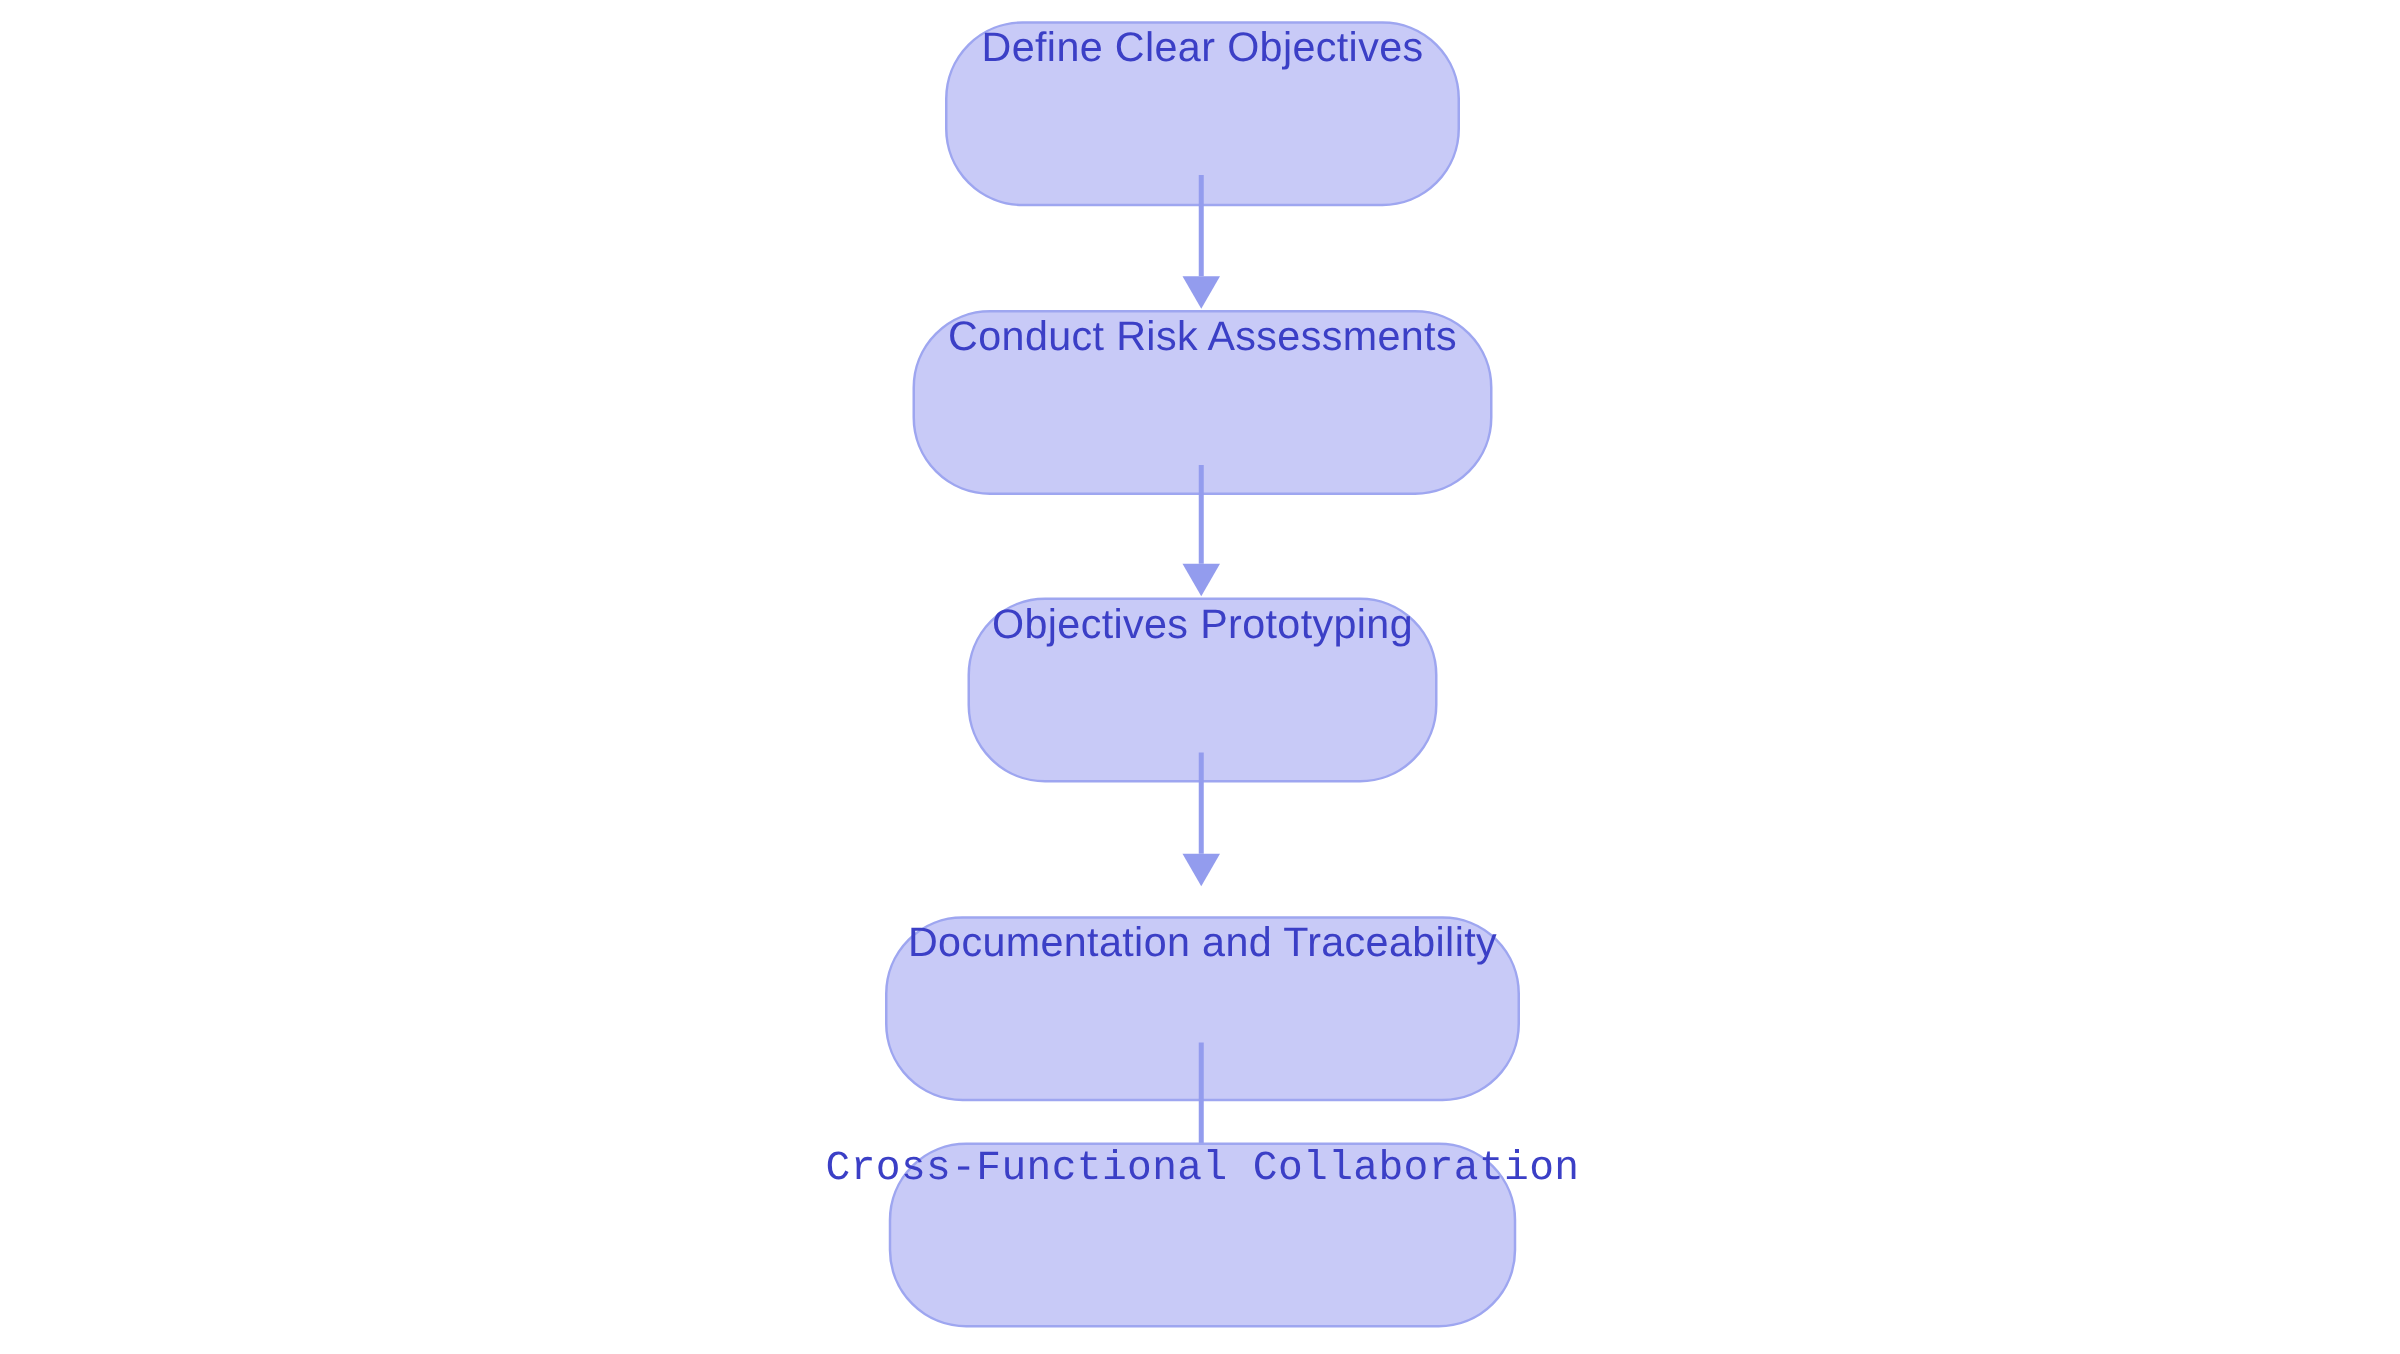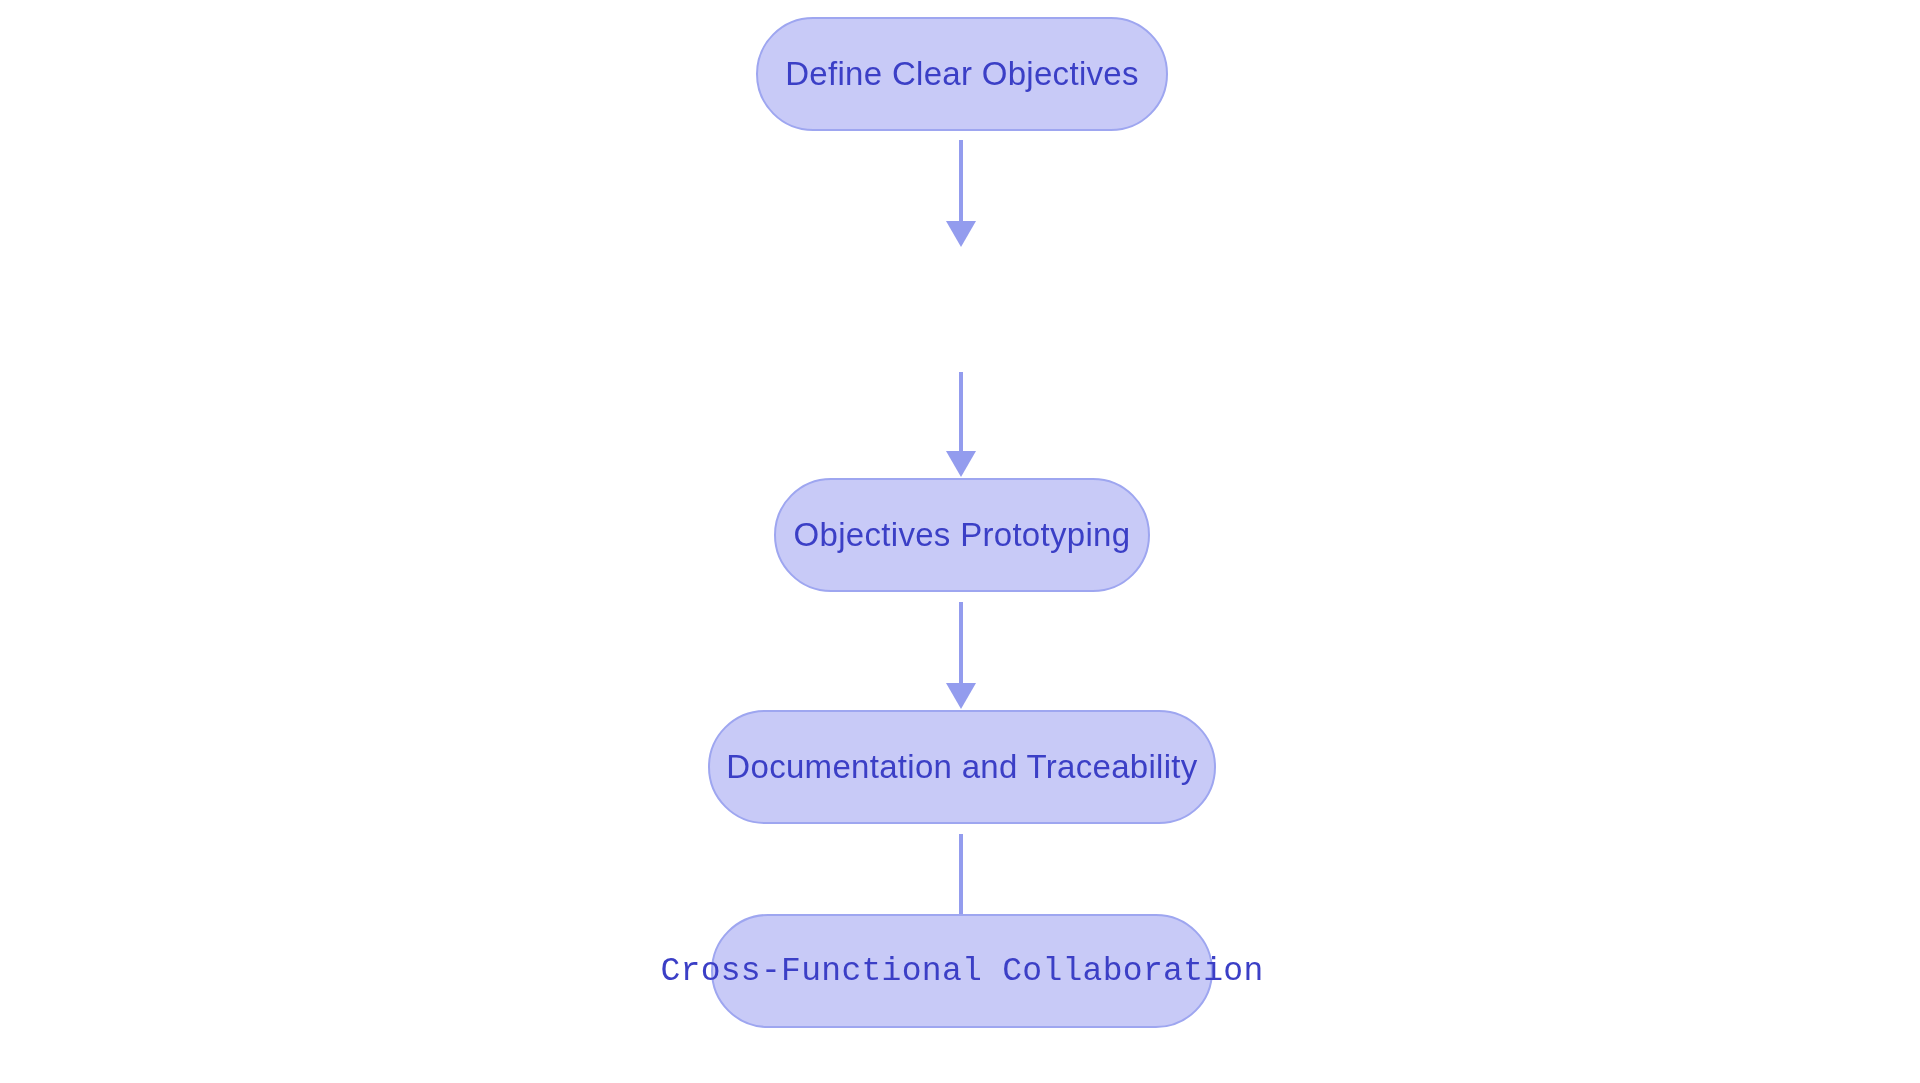--- a/index.html
+++ b/index.html
@@ -13,40 +13,39 @@
     overflow: hidden;
     font-family: "Liberation Sans", sans-serif;
     position: relative;
   }
   .canvas {
     position: absolute;
     inset: 0;
   }
   .node {
     position: absolute;
-    height: 114px;
+    height: 148px;
     box-sizing: border-box;
     background: var(--node-fill, #c8caf7);
     border: 2px solid var(--node-border, #9ea6f0);
     border-radius: 62px;
     display: flex;
-    align-items: center;
     justify-content: center;
   }
   .node span {
     color: var(--node-text, #3b3fc6);
     font-size: 33px;
     font-weight: 400;
     letter-spacing: 0.3px;
     white-space: nowrap;
   }
   .n1 { left: 756px; top: 17px;  width: 412px; }
   .n2 { left: 730px; top: 248px; width: 464px; }
   .n3 { left: 774px; top: 478px; width: 376px; }
-  .n4 { left: 708px; top: 710px; width: 508px; }
+  .n4 { left: 708px; top: 733px; width: 508px; }
   .n5 { left: 711px; top: 914px; width: 502px; font-family: Liberation Mono, monospace; }
 
   .arrow {
     position: absolute;
     left: 946px;
     width: 30px;
     display: flex;
     flex-direction: column;
     align-items: center;
   }
@@ -74,20 +73,23 @@
 
   <div class="node n1">
     <span>Define Clear Objectives</span>
   </div>
 
   <div class="arrow a1">
     <div class="shaft"></div>
     <div class="head"></div>
   </div>
 
+  <div class="node n2">
+    <span>Conduct Risk Assessments</span>
+  </div>
 
   <div class="arrow a2">
     <div class="shaft"></div>
     <div class="head"></div>
   </div>
 
   <div class="node n3">
     <span>Objectives Prototyping</span>
   </div>
 

